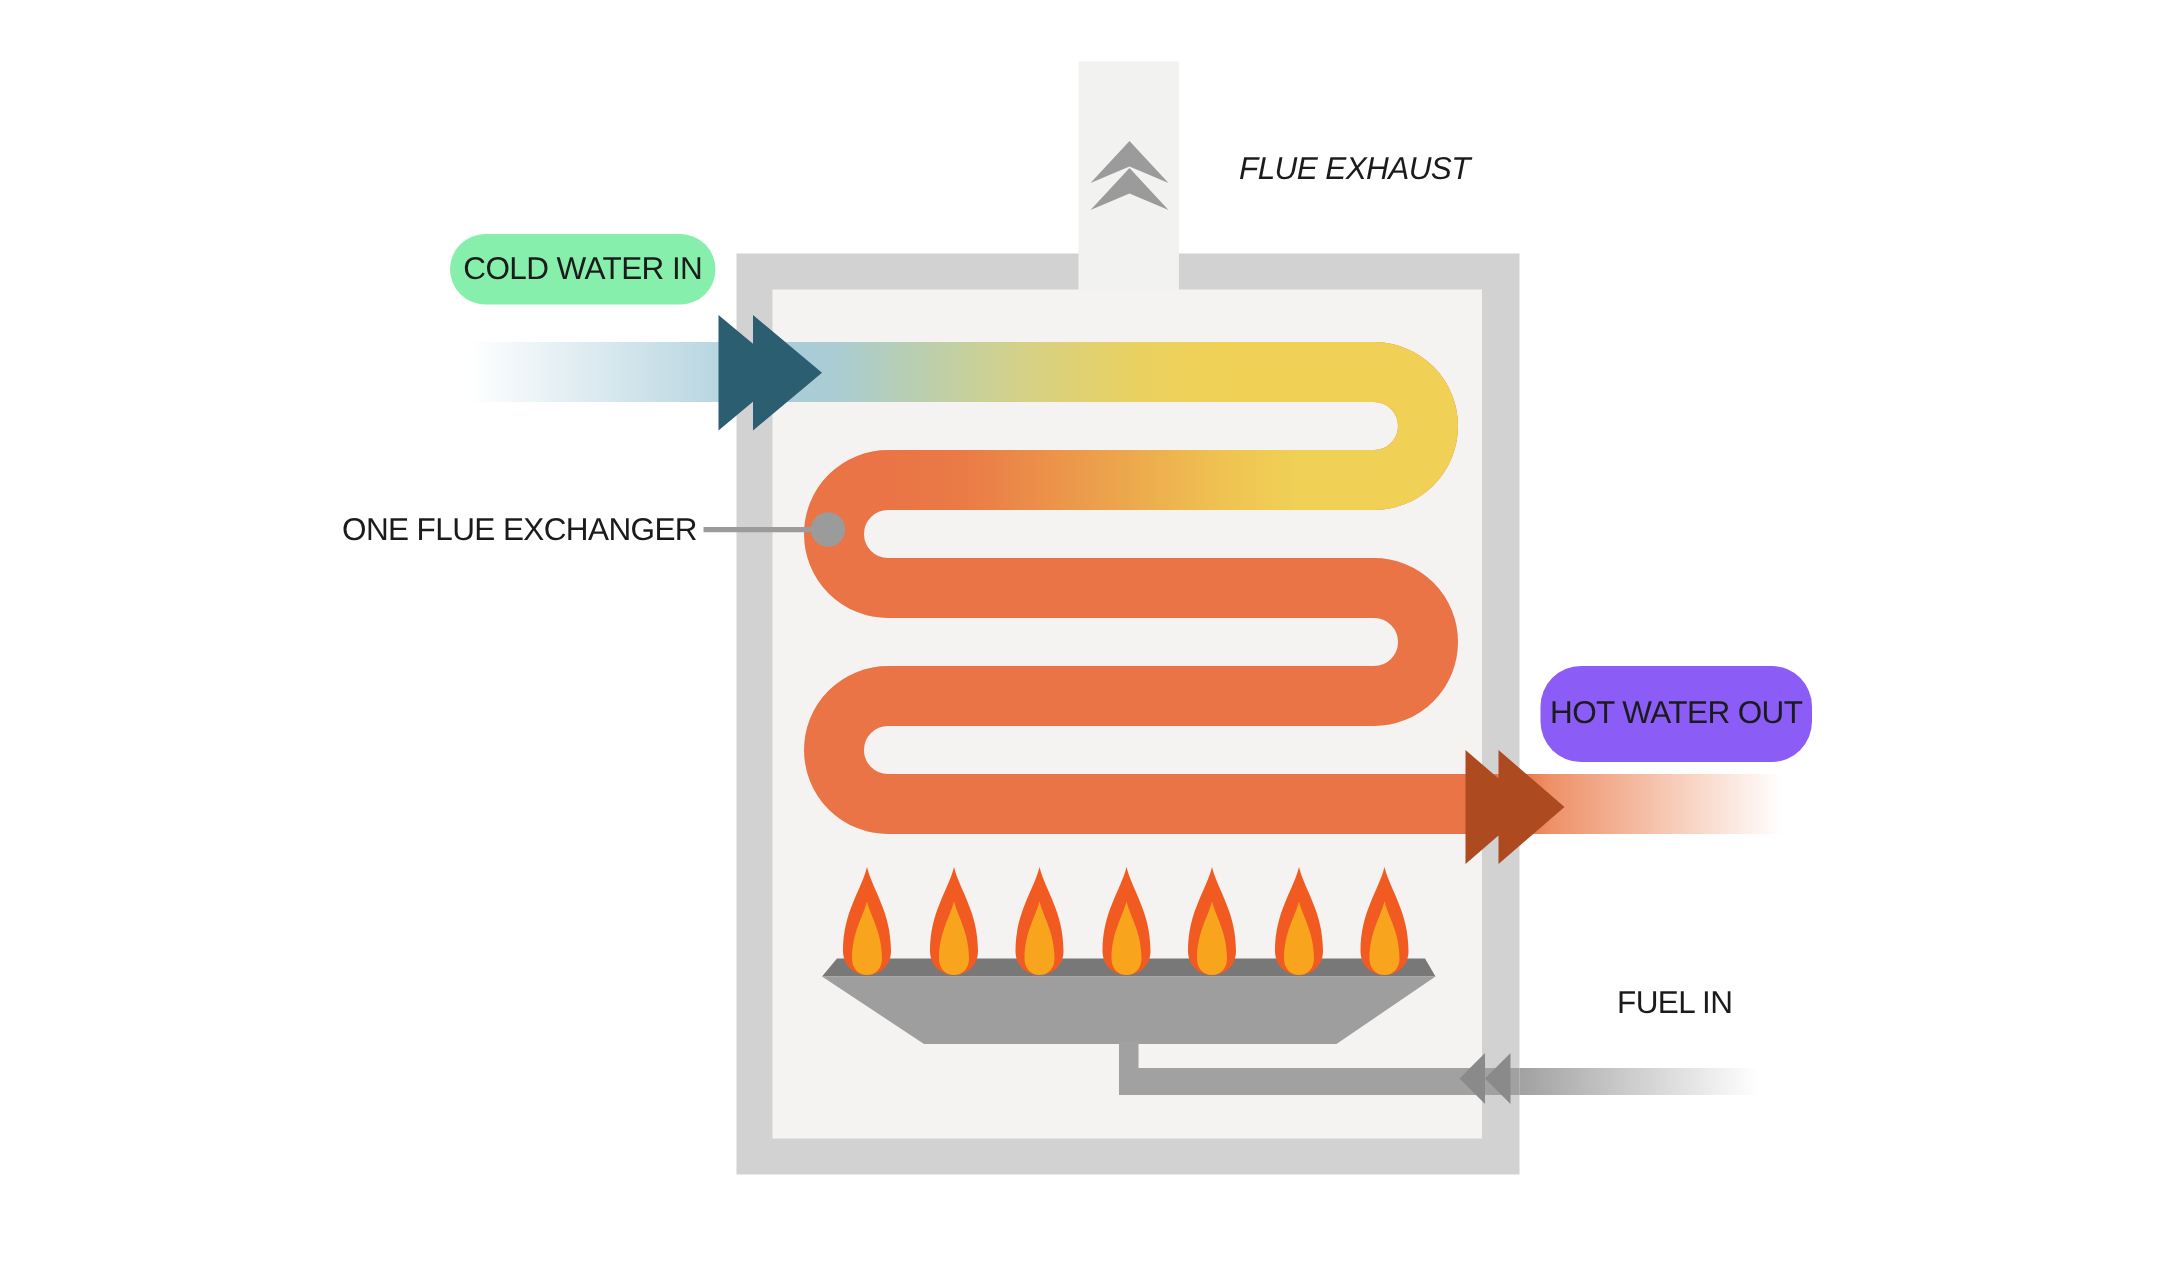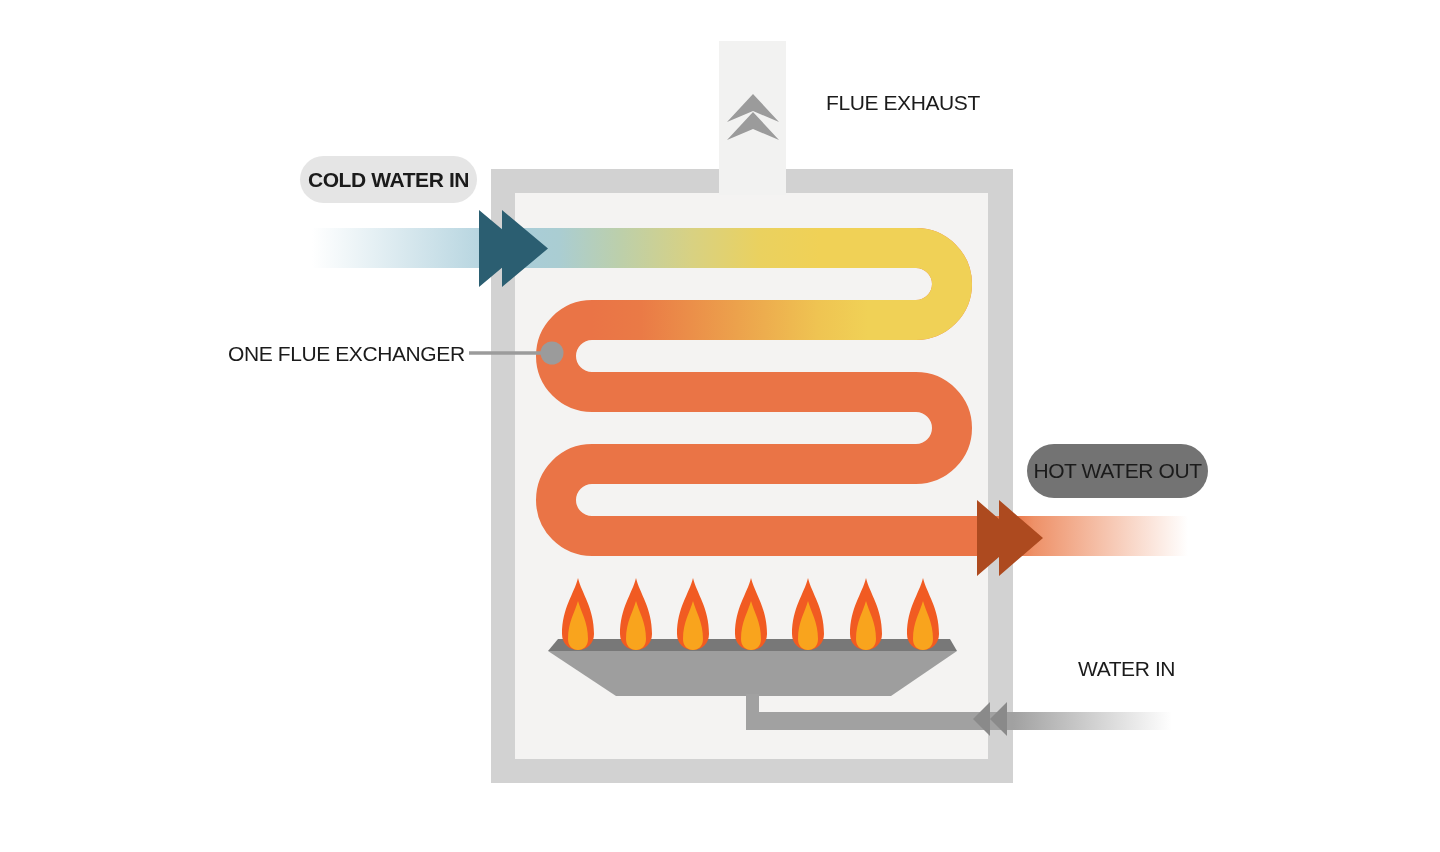--- a/index.html
+++ b/index.html
@@ -28,39 +28,38 @@
     align-items: center;
     justify-content: center;
     font-size: 21px;
     letter-spacing: -0.4px;
     color: #1b1b1b;
     white-space: nowrap;
   }
   .pill-cold {
     left: 300px; top: 156px;
     width: 177px; height: 47px;
-    background: #e5e5e5;
+    background: #86efac;
     border-radius: 24px;
-    font-weight: bold;
   }
   .pill-hot {
     left: 1027px; top: 444px;
-    width: 181px; height: 54px;
-    background: #737373;
+    width: 181px; height: 64px;
+    background: #8b5cf6;
     border-radius: 27px;
   }
   .plain-label {
     position: absolute;
     font-size: 21px;
     letter-spacing: -0.4px;
     color: #1b1b1b;
     white-space: nowrap;
     line-height: 21px;
   }
-  .label-flue { left: 826px; top: 92px; }
+  .label-flue { left: 826px; top: 102px; font-style: italic; }
   .label-ohe  { left: 228px; top: 343px; width: 220px; text-align: right; }
   .label-fuel { left: 1078px; top: 658px; }
 </style>
 </head>
 <body>
 
 <div class="stage">
 
   <svg width="1440" height="852" viewBox="0 0 1440 852">
     <defs>
@@ -144,15 +143,15 @@
   <div class="pill pill-cold">
     <span>COLD WATER IN</span>
   </div>
 
   <div class="plain-label label-ohe">ONE FLUE EXCHANGER</div>
 
   <div class="pill pill-hot">
     <span>HOT WATER OUT</span>
   </div>
 
-  <div class="plain-label label-fuel">WATER IN</div>
+  <div class="plain-label label-fuel">FUEL IN</div>
 
 </div>
 
 </body></html>

